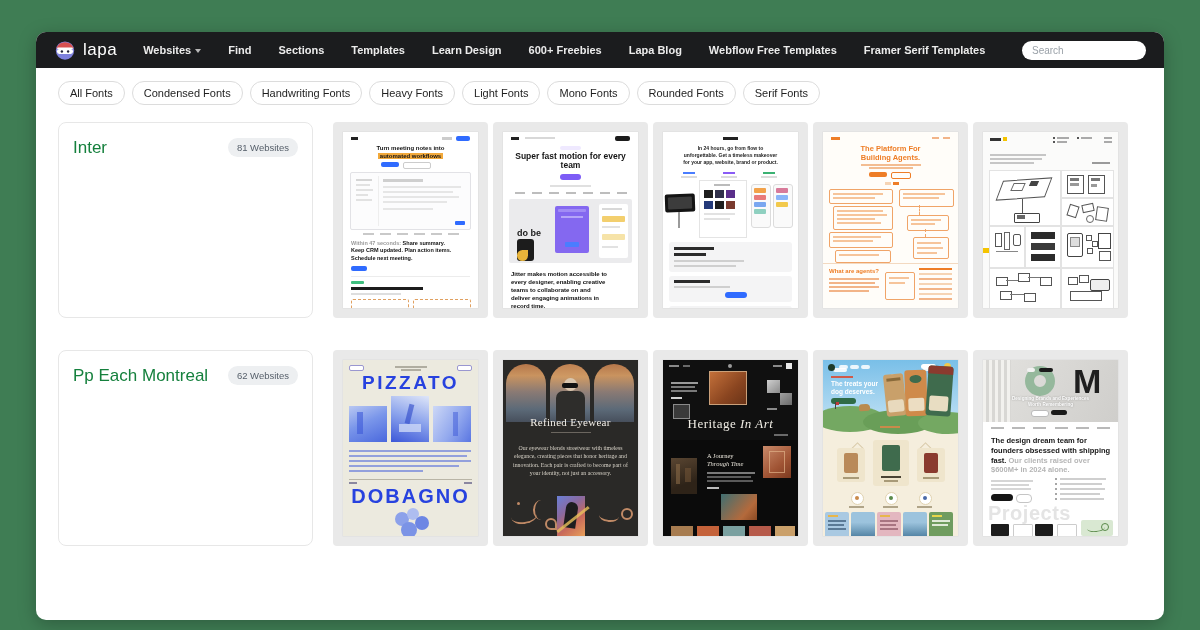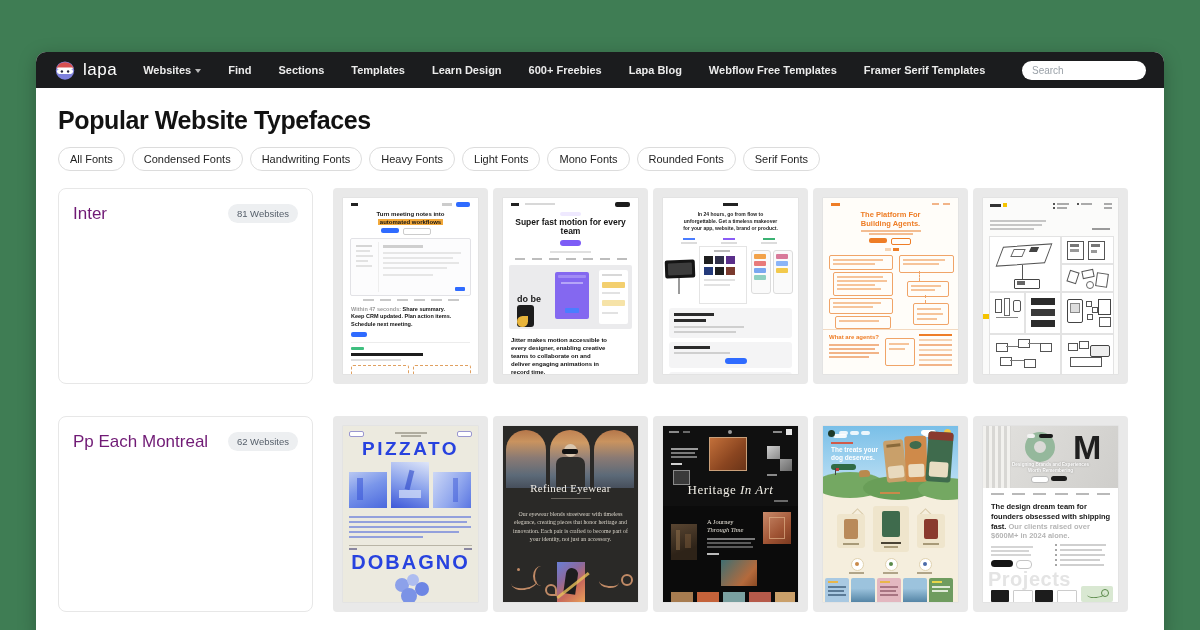--- a/index.html
+++ b/index.html
@@ -1,38 +1,38 @@
 <!DOCTYPE html>
 <html><head>
 <meta charset="utf-8">
 <style>
   html,body{margin:0;padding:0;}
   body{width:1200px;height:630px;background:#3f7d54;font-family:"Liberation Sans",sans-serif;overflow:hidden;}
-  .stage{position:relative;width:1200px;height:462px;margin-top:20px;}
+  .stage{position:relative;width:1200px;height:462px;}
   .app-card{position:absolute;left:36px;top:32px;width:1128px;height:588px;background:#fff;border-radius:10px;overflow:hidden;box-shadow:0 4px 18px rgba(0,0,0,.25);}
   
   .nav{height:36px;background:#1b1c1e;display:flex;align-items:center;padding:0 18px;box-sizing:border-box;}
   .brand{display:flex;align-items:center;gap:7px;margin-right:26px;}
   .brand-name{color:#fff;font-size:17px;letter-spacing:.5px;font-weight:400;}
   .nav-items{display:flex;align-items:center;gap:27px;}
   .nav-item{color:#ececec;font-size:11px;font-weight:600;cursor:pointer;display:flex;align-items:center;gap:4px;white-space:nowrap;}
   .chev{width:0;height:0;border-left:3.5px solid transparent;border-right:3.5px solid transparent;border-top:4px solid #b9b9b9;margin-top:1px;}
   .search{margin-left:auto;}
   .search input{width:104px;height:19px;border:none;border-radius:10px;background:#fff;font-size:10px;padding:0 10px;color:#333;outline:none;font-family:"Liberation Sans",sans-serif;}
   .search input::placeholder{color:#9aa1a8;}
   
   .main{padding:0 22px;}
   h1{font-size:25px;line-height:28px;margin:18px 0 0;color:#121212;letter-spacing:-.4px;font-weight:700;}
   .subtitle{font-size:13px;color:#3c3c3c;margin:7px 0 0;}
   .chips{display:flex;gap:7px;margin-top:13px;}
   .chip{font-size:11px;color:#1f1f1f;border:1px solid #dcdcdc;border-radius:12px;padding:5px 11px;background:#fff;cursor:pointer;white-space:nowrap;}
   .font-row{display:flex;margin-top:17px;}
   .font-row.second{margin-top:32px;}
   .font-card{width:255px;height:196px;box-sizing:border-box;border:1px solid #e7e7e7;border-radius:8px;background:#fff;padding:15px 14px;display:flex;justify-content:space-between;align-items:flex-start;margin-right:20px;cursor:pointer;}
-  .font-name{font-size:17px;color:#701a75;}
+  .font-name{font-size:17px;color:#15803d;}
   .badge{font-size:9.5px;color:#57606b;background:#edeff1;border-radius:10px;padding:4px 9px;white-space:nowrap;}
   .thumbs{display:flex;gap:5px;}
   .thumb{width:155px;height:196px;box-sizing:border-box;background:#e9e9e9;border-radius:4px;padding:10px;cursor:pointer;flex:none;}
   .shot{position:relative;width:135px;height:176px;background:#fff;overflow:hidden;box-shadow:0 0 0 .5px #ddd;}
   .b{position:absolute;}
 </style>
 </head>
 <body>
 
 <div class="stage">
@@ -63,21 +63,20 @@
       <span class="nav-item">Lapa Blog</span>
       <span class="nav-item">Webflow Free Templates</span>
       <span class="nav-item">Framer Serif Templates</span>
     </div>
     <div class="search">
       <input type="text" placeholder="Search" style="">
     </div>
   </nav>
 
   <div class="main">
-    <h1>Popular Website Typefaces</h1>
 
     <div class="chips">
       <span class="chip">All Fonts</span>
       <span class="chip">Condensed Fonts</span>
       <span class="chip">Handwriting Fonts</span>
       <span class="chip">Heavy Fonts</span>
       <span class="chip">Light Fonts</span>
       <span class="chip">Mono Fonts</span>
       <span class="chip">Rounded Fonts</span>
       <span class="chip">Serif Fonts</span>

